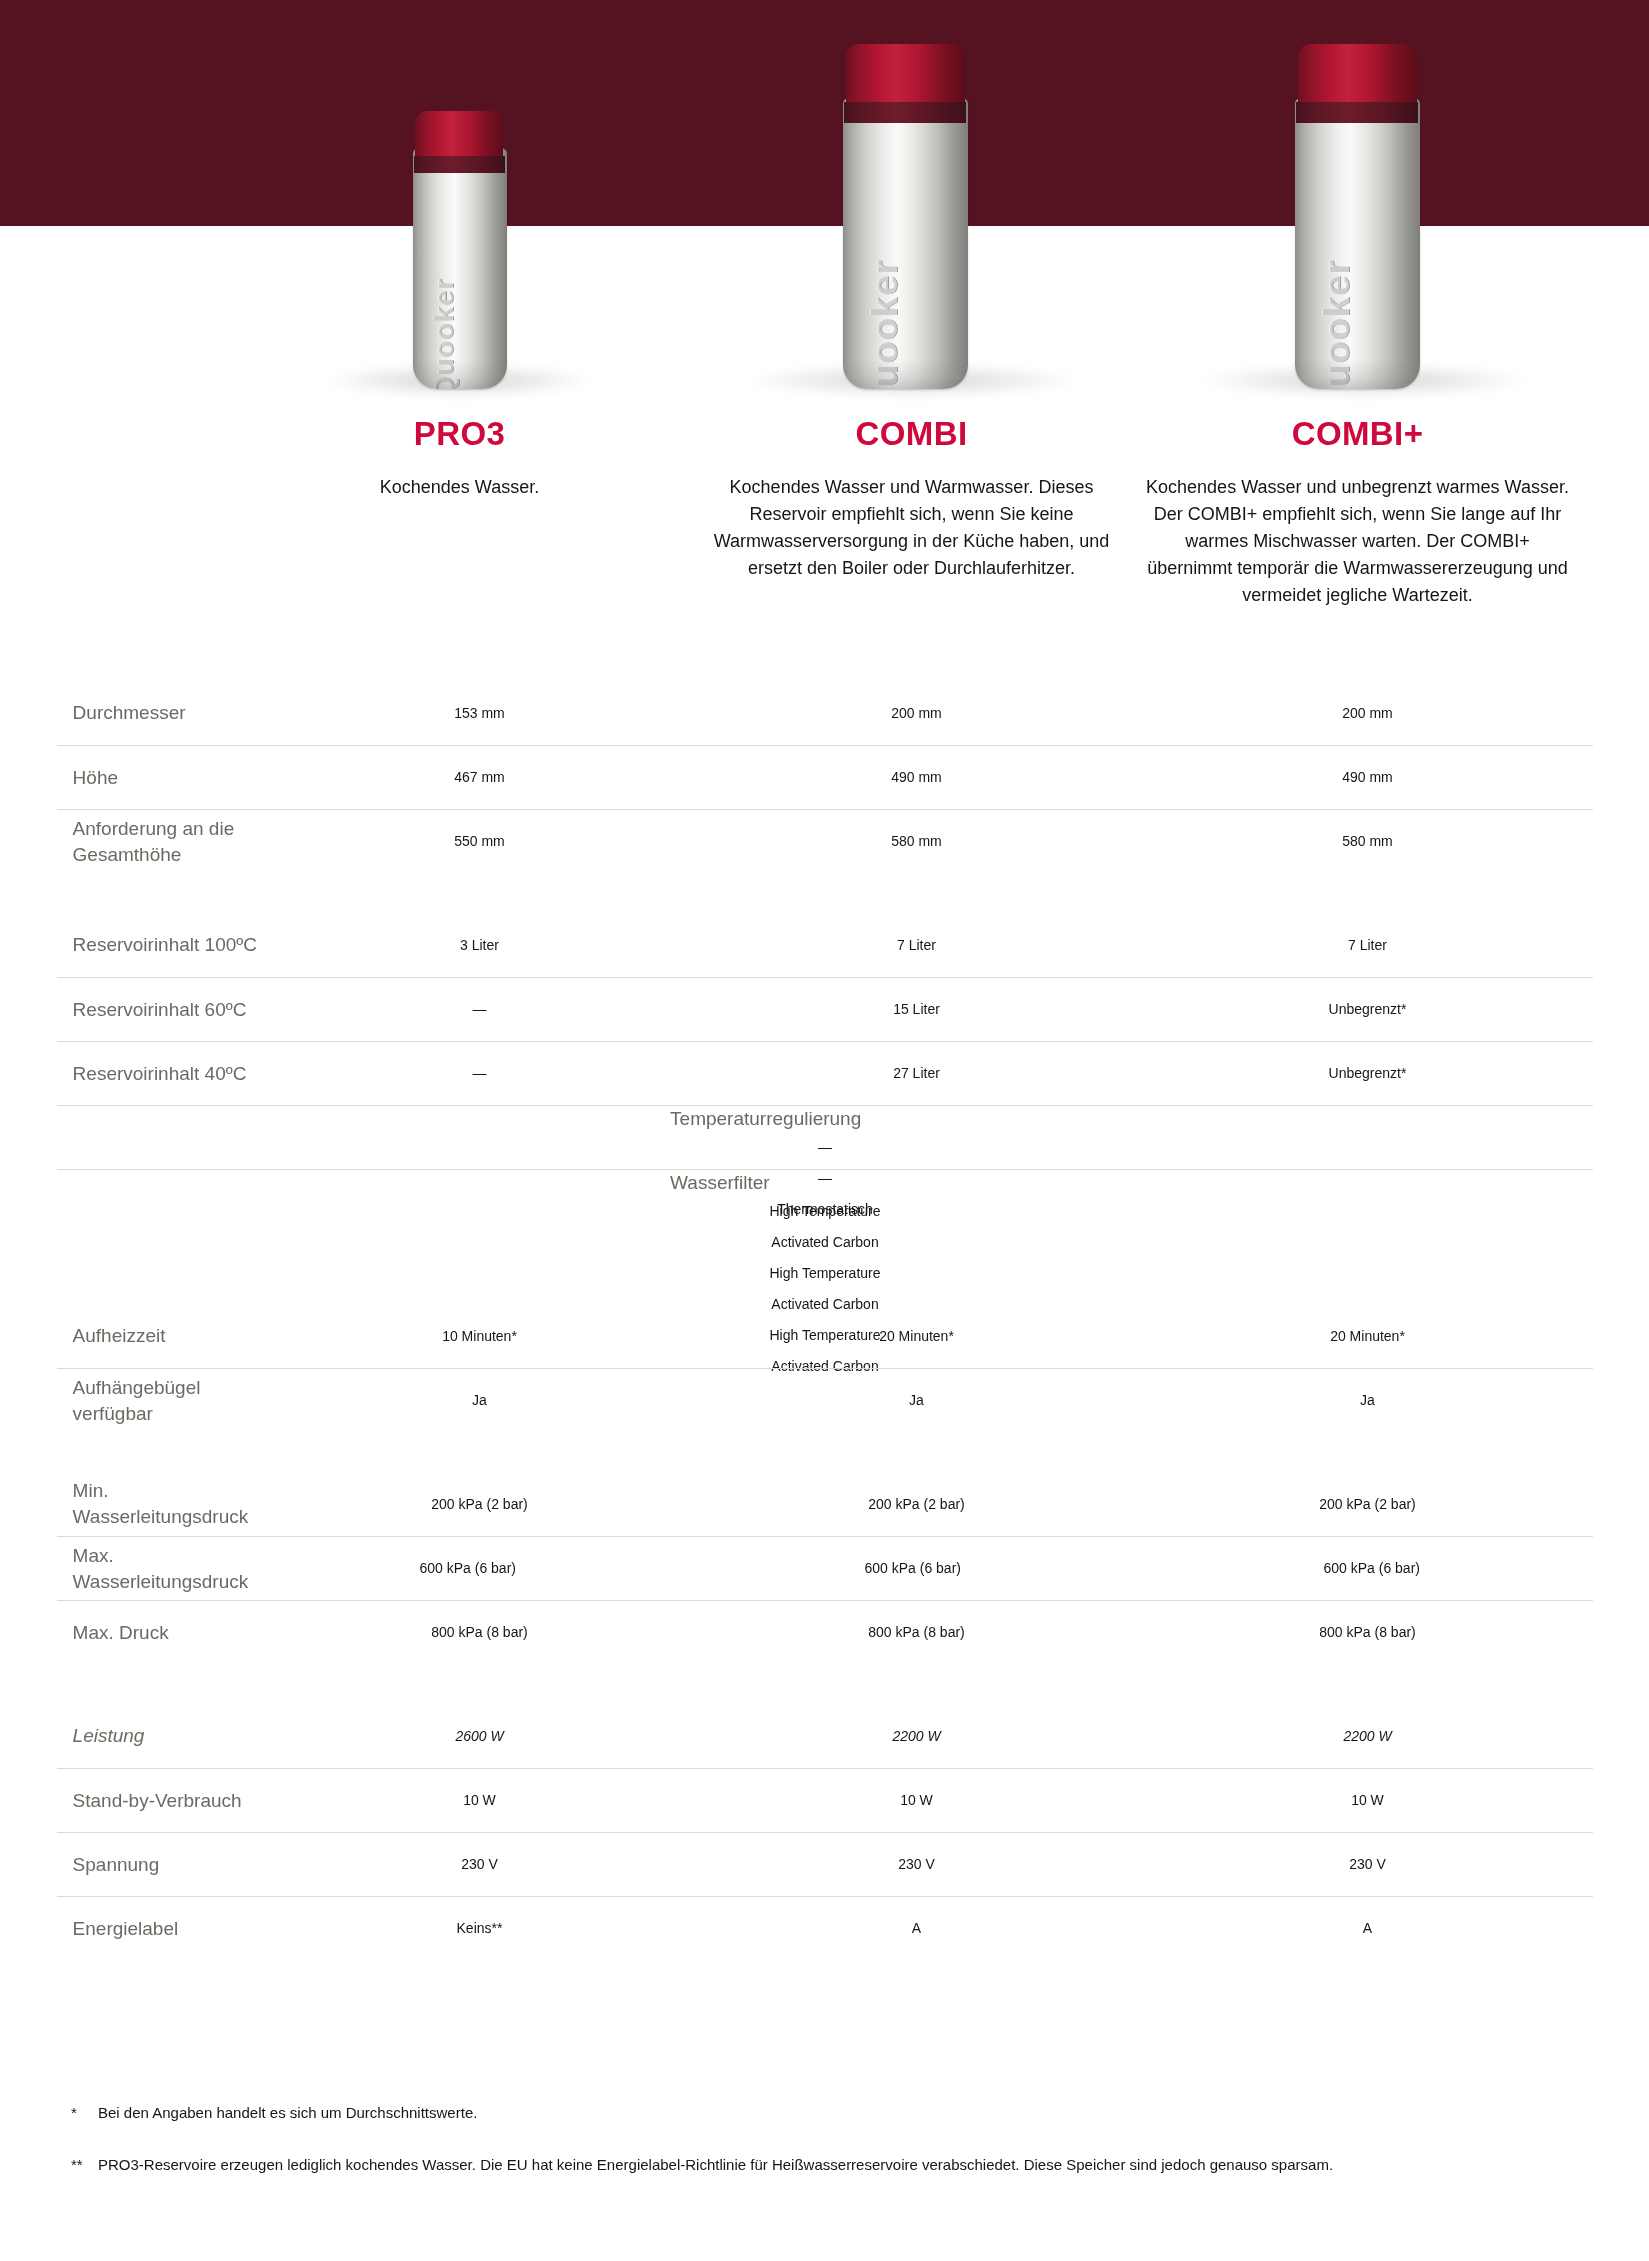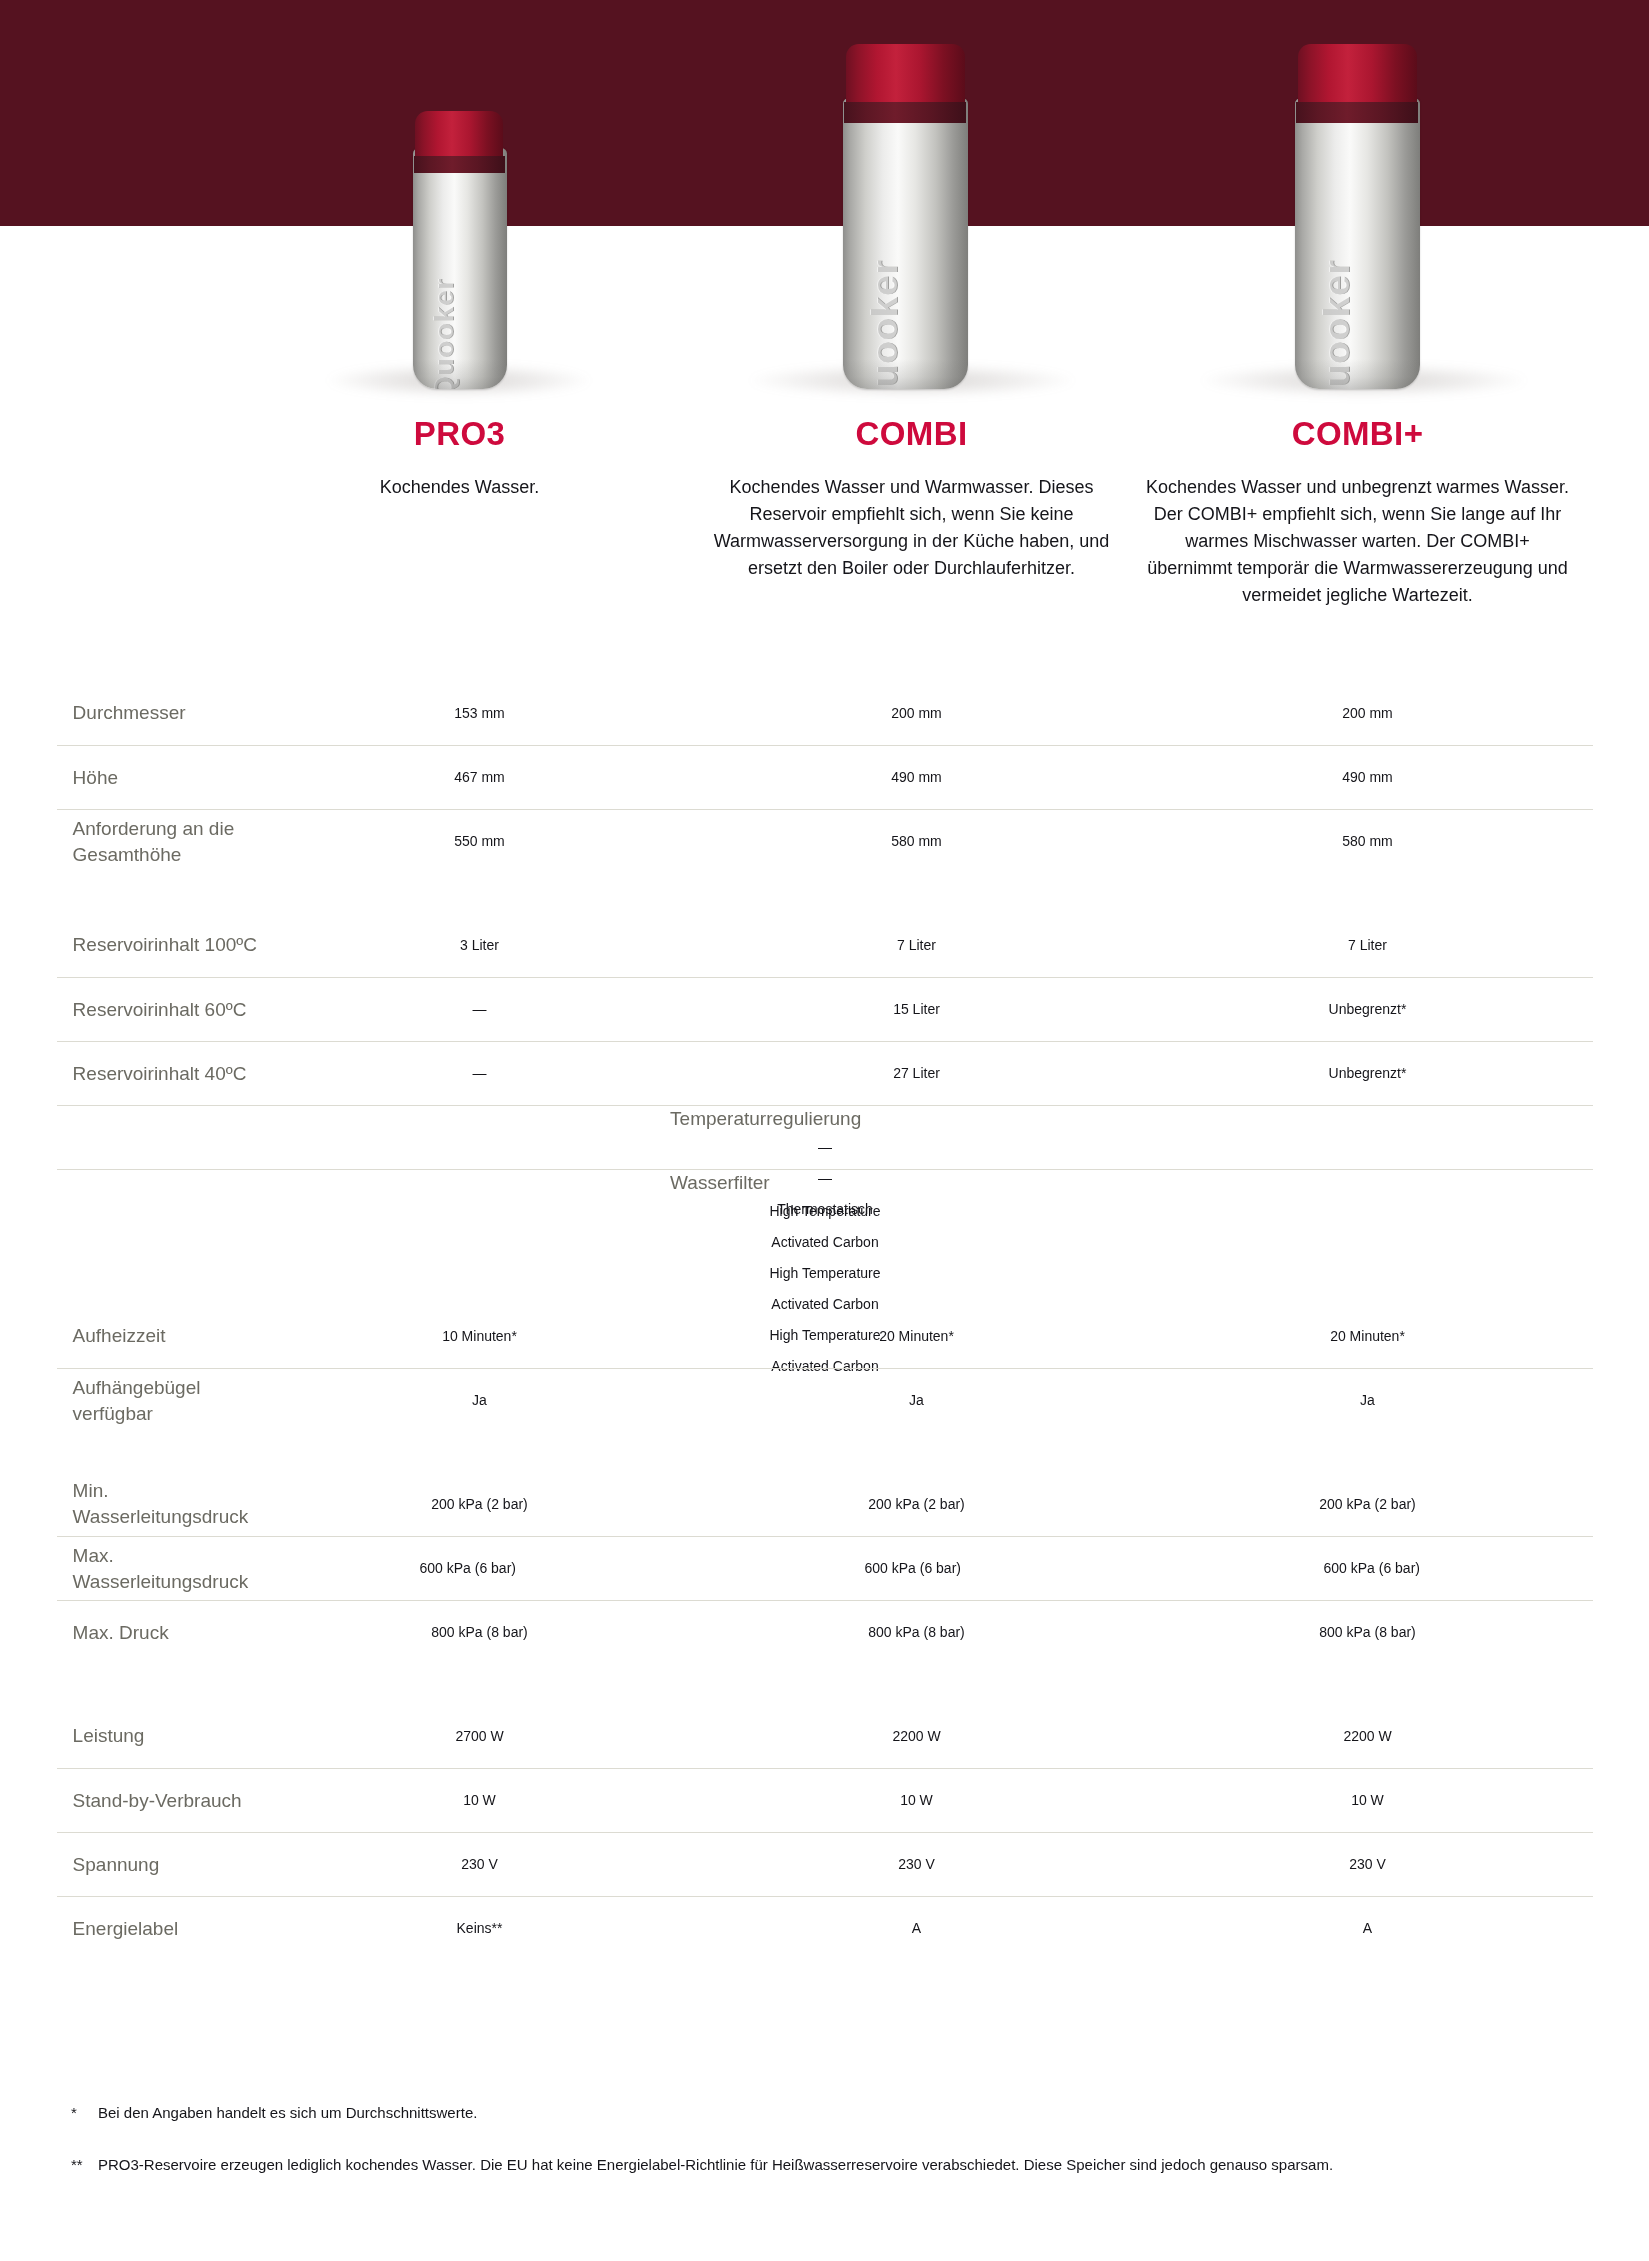--- a/index.html
+++ b/index.html
@@ -304,23 +304,23 @@
       <div class="cell-val c2">600 kPa (6 bar)</div>
       <div class="cell-val c3">600 kPa (6 bar)</div>
     </div>
     <div class="row div" style="height: 64px;">
       <div class="cell-label">Max. Druck</div>
       <div class="cell-val c1">800 kPa (8 bar)</div>
       <div class="cell-val c2">800 kPa (8 bar)</div>
       <div class="cell-val c3">800 kPa (8 bar)</div>
     </div>
     <div class="gap"></div>
-    <div class="row" style="height: 64px;">
+    <div class="row" style="height: 64px; font-style: italic;">
       <div class="cell-label">Leistung</div>
-      <div class="cell-val c1">2700 W</div>
+      <div class="cell-val c1">2600 W</div>
       <div class="cell-val c2">2200 W</div>
       <div class="cell-val c3">2200 W</div>
     </div>
     <div class="row div" style="height: 64px;">
       <div class="cell-label">Stand-by-Verbrauch</div>
       <div class="cell-val c1">10 W</div>
       <div class="cell-val c2">10 W</div>
       <div class="cell-val c3">10 W</div>
     </div>
     <div class="row div" style="height: 64px;">

